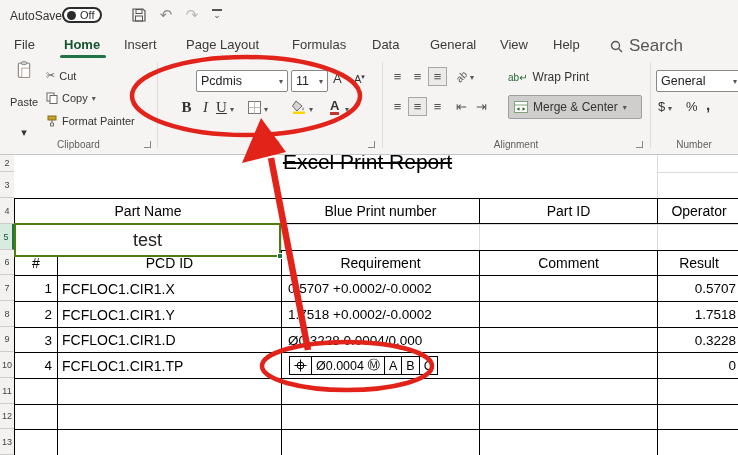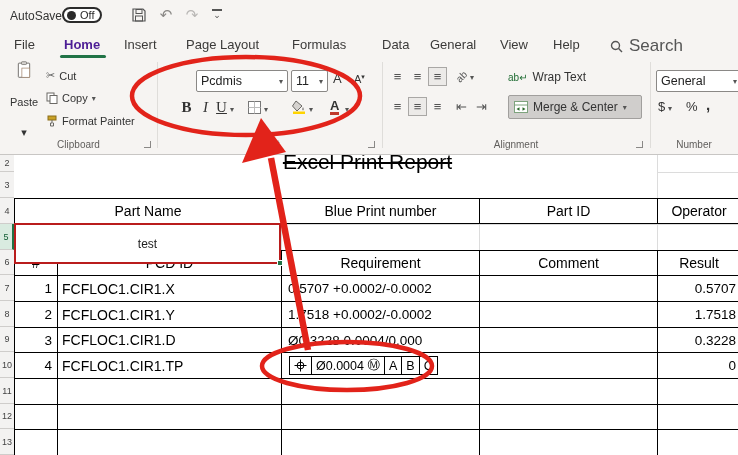--- a/index.html
+++ b/index.html
@@ -10,21 +10,21 @@
   .titlebar{left:0;top:0;width:738px;height:30px;background:#f6f4f2}
   .autosave-label{left:10px;top:9px;font-size:12px;color:#333}
   .toggle{left:62px;top:7px;width:40px;height:16px;border:2px solid #2b2b2b;border-radius:9px;display:flex;align-items:center;padding:0 3px;gap:4px;background:#fff}
   .knob{width:9px;height:9px;border-radius:50%;background:#2b2b2b}
   .toggle-state{font-size:11px;color:#2b2b2b}
   .qa{top:6px;font-size:15px;color:#8a8886;width:20px;text-align:center}
   .qa-more{top:9px;font-size:9px;color:#555;border-top:2px solid #555;line-height:9px;width:10px;text-align:center}
   
   .tabbar{left:0;top:30px;width:738px;height:28px;background:#f6f4f2}
   .tab{top:7px;font-size:13px;color:#3b3a39;cursor:default}
-  .tab.active{color:#4c1d95;font-weight:700}
+  .tab.active{color:#14532d;font-weight:700}
   .tab-underline{left:60px;top:25px;width:46px;height:3px;background:#217346;border-radius:2px}
   .searchbox{left:610px;top:6px;display:flex;align-items:center;gap:6px;color:#555;font-size:17px}
   
   .ribbon{left:0;top:58px;width:738px;height:97px;background:#f6f4f2;border-bottom:1px solid #c8c6c4}
   .gdiv{top:4px;width:1px;height:86px;background:#dfddda}
   .glabel{top:81px;font-size:10px;color:#605e5c;text-align:center}
   .launcher{width:7px;height:7px;border-right:1px solid #8a8886;border-bottom:1px solid #8a8886}
   .bigbtn{left:6px;top:3px;width:36px;height:78px;display:flex;flex-direction:column;align-items:center;justify-content:center;gap:18px;border-radius:2px}
   .bigbtn span{font-size:11px;color:#333}
   .smallbtn{display:flex;align-items:center;gap:4px;font-size:11px;color:#333}
@@ -47,21 +47,21 @@
   .patch{left:14px;top:0;width:643px;height:43px;background:#fff;z-index:2}
   .sheet-title{left:225px;top:-5px;width:285px;text-align:center;font-size:21px;color:#000;text-decoration:line-through;z-index:3;white-space:nowrap}
   .block4{left:14px;top:43px;width:726px;height:26px;display:grid;grid-template-columns:267px 198px 178px 83px;border-top:1px solid #000;border-left:1px solid #000;z-index:3}
   .blockm{left:14px;top:95px;width:726px;height:205px;display:grid;grid-template-columns:43px 224px 198px 178px 83px;grid-template-rows:25px 26px 26px 25px 26px 26px 25px 26px;border-top:1px solid #000;border-left:1px solid #000;z-index:3}
   .c{border-right:1px solid #000;border-bottom:1px solid #000;background:#fff;display:flex;align-items:center;font-size:13.5px;color:#000;overflow:hidden;white-space:nowrap}
   .hc{justify-content:center;font-size:14px}
   .numc{justify-content:flex-end;padding-right:5px}
   .idc{padding-left:4px;font-size:14px}
   .reqc{padding-left:6px}
   .resc{justify-content:flex-end;padding-right:4px}
-  .selcell{left:14px;top:68px;width:267px;height:41px;border:2px solid #b91c1c;background:#fff;z-index:4;display:flex;align-items:center;justify-content:center;font-size:12px}
+  .selcell{left:14px;top:68px;width:267px;height:34px;border:2px solid #4d7c0f;background:#fff;z-index:4;display:flex;align-items:center;justify-content:center;font-size:18px}
   .handle{position:absolute;right:-4px;bottom:-4px;width:6px;height:6px;background:#217346;border:1px solid #fff}
   .fcf{display:flex;margin-left:7px}
   .fcf .bx{border:1px solid #000;height:19px;display:flex;align-items:center;padding:0 4px;font-size:12.5px;background:#fff}
   .fcf .bx + .bx{margin-left:-1px}
   .annot{left:0;top:0;z-index:50;pointer-events:none}
 </style>
 </head>
 <body>
 
 <div class="abs titlebar">
@@ -82,21 +82,21 @@
   <span class="abs qa-more" style="left:212px">⌄</span>
 </div>
 
 <div class="abs tabbar">
   <span class="abs tab" style="left:14px">File</span>
   <span class="abs tab active" style="left:64px">Home</span>
   <div class="abs tab-underline"></div>
   <span class="abs tab" style="left:124px">Insert</span>
   <span class="abs tab" style="left:186px">Page Layout</span>
   <span class="abs tab" style="left:292px">Formulas</span>
-  <span class="abs tab" style="left:382px">Data</span>
+  <span class="abs tab" style="left:372px">Data</span>
   <span class="abs tab" style="left:430px">General</span>
   <span class="abs tab" style="left:500px">View</span>
   <span class="abs tab" style="left:553px">Help</span>
   <span class="abs searchbox">
     <svg width="13" height="13" viewBox="0 0 13 13">
         <circle cx="5.5" cy="5.5" r="4" fill="none" stroke="#555" stroke-width="1.4"></circle>
         <line x1="8.6" y1="8.6" x2="12" y2="12" stroke="#555" stroke-width="1.4"></line>
       </svg>
     <span>Search</span>
   </span>
@@ -174,21 +174,21 @@
 
   <span class="abs al" style="left:388px;top:9px">≡</span>
   <span class="abs al" style="left:408px;top:9px">≡</span>
   <span class="abs al sel" style="left:428px;top:9px">≡</span>
   <span class="abs al orient" style="left:452px;top:9px">
       <i>ab</i>
     </span>
   <span class="abs da" style="left:470px;top:15px">▾</span>
   <div class="abs wrapbtn">
     <span style="font-size:10px;color:#1e6b32"><span>ab</span>↵</span>
-    <span>Wrap Text</span>
+    <span>Wrap Print</span>
   </div>
   <span class="abs al" style="left:388px;top:39px">≡</span>
   <span class="abs al sel" style="left:408px;top:39px">≡</span>
   <span class="abs al" style="left:428px;top:39px">≡</span>
   <span class="abs al" style="left:452px;top:39px">⇤</span>
   <span class="abs al" style="left:472px;top:39px">⇥</span>
   <div class="abs mergebtn">
     <svg width="14" height="12" viewBox="0 0 14 12">
         <rect x="0.5" y="0.5" width="13" height="11" fill="#fff" stroke="#7da37d"></rect>
         <line x1="0.5" y1="4" x2="13.5" y2="4" stroke="#7da37d"></line>

